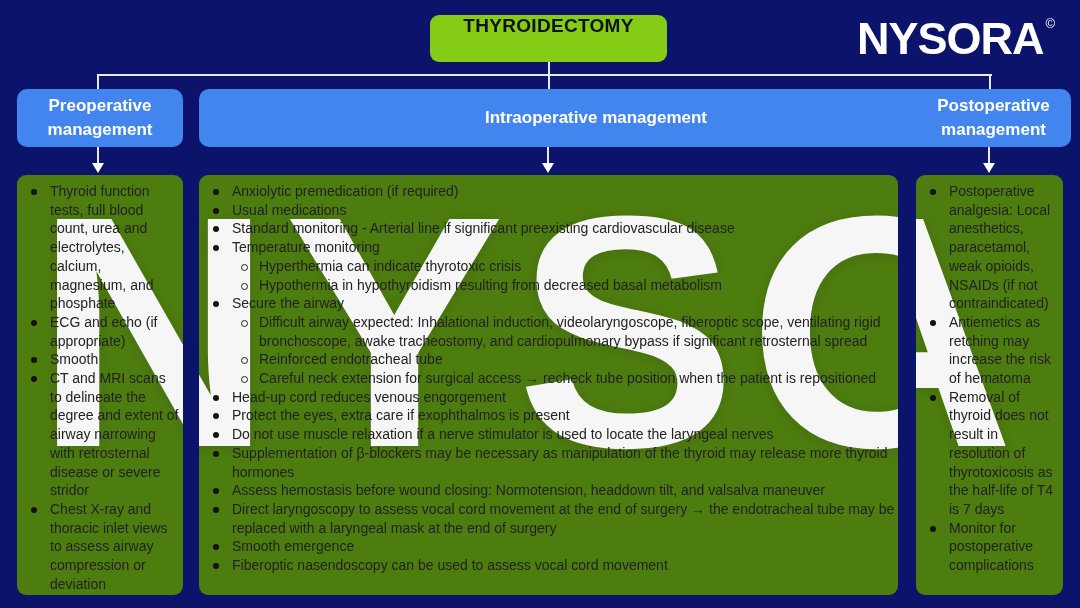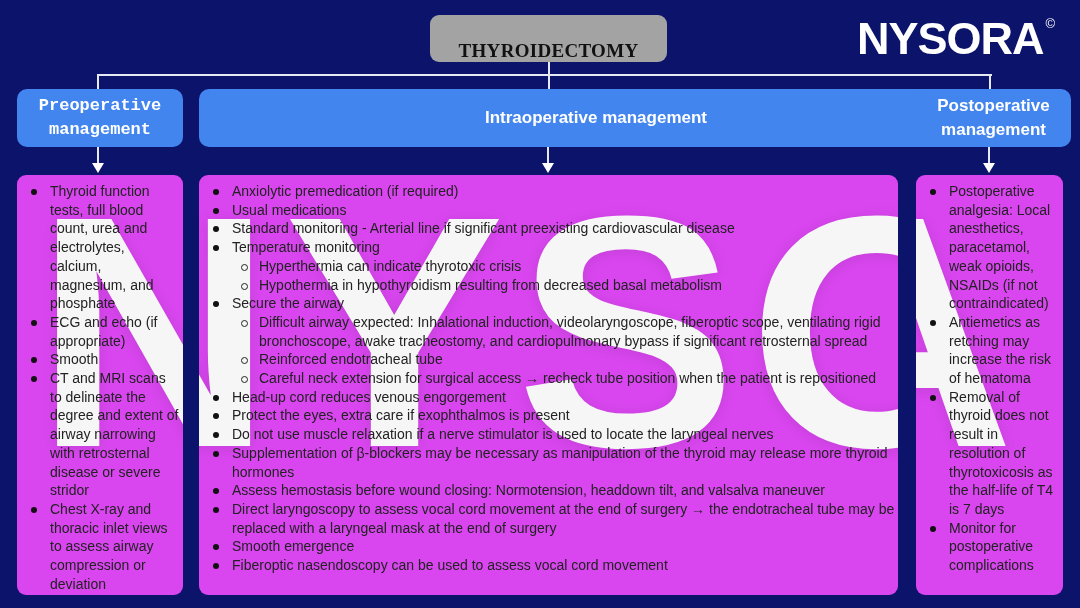--- a/index.html
+++ b/index.html
@@ -5,22 +5,22 @@
     * { margin: 0; padding: 0; box-sizing: border-box; }
     html, body { width: 1080px; height: 608px; overflow: hidden; }
     body {
       background: #0c136a;
       font-family: "Liberation Sans", "DejaVu Sans", sans-serif;
       position: relative;
     }
     .abs { position: absolute; }
     .title-box {
       left: 430px; top: 15px; width: 237px; height: 47px;
-      background: #a3a3a3; border-radius: 9px;
-      display: flex; align-items: flex-end; justify-content: center; font-family: Liberation Serif, serif;
+      background: #84cc16; border-radius: 9px;
+      display: flex; align-items: flex-start; justify-content: center;
     }
     .title-text {
       font-weight: 700; font-size: 19px; color: #111111; letter-spacing: 0.3px;
     }
     .logo {
       left: 857px; top: 14px; width: 205px; height: 50px;
       color: #ffffff; font-weight: 700; font-size: 45px; letter-spacing: -1px;
       display: flex; align-items: flex-start; line-height: 50px;
     }
     .logo-copy { font-size: 13px; line-height: 20px; margin-left: 2px; font-weight: 400; }
@@ -29,21 +29,21 @@
       background: #4385ef; border-radius: 10px;
       display: flex; align-items: center; justify-content: center;
       color: #ffffff; font-weight: 700; font-size: 17px; text-align: center; line-height: 24px;
     }
     .arrowhead {
       width: 0; height: 0;
       border-left: 6px solid transparent; border-right: 6px solid transparent;
       border-top: 10px solid #ffffff;
     }
     .panel {
-      background: #d946ef; border-radius: 9px; overflow: hidden;
+      background: #4d7c0f; border-radius: 9px; overflow: hidden;
     }
     ul.list {
       list-style: none; font-size: 14px; line-height: 18.7px; color: #222222;
       position: relative; z-index: 2;
     }
     ul.list > li { position: relative; padding-left: 33px; }
     ul.list > li::before {
       content: ""; position: absolute; left: 14px; top: 7px;
       width: 6px; height: 6px; border-radius: 50%; background: #111111;
     }
@@ -71,21 +71,21 @@
 <div class="abs logo">
   <span>NYSORA</span>
   <span class="logo-copy">©</span>
 </div>
 
 <div class="abs line" style="left:548px; top:62px; width:2px; height:27px;"></div>
 <div class="abs line" style="left:97px; top:74px; width:895px; height:2px;"></div>
 <div class="abs line" style="left:97px; top:74px; width:2px; height:15px;"></div>
 <div class="abs line" style="left:989px; top:74px; width:2px; height:15px;"></div>
 
-<div class="abs header" style="left:17px; top:89px; width:166px; height:58px; padding:0 20px;font-family:Liberation Mono, monospace;">
+<div class="abs header" style="left:17px; top:89px; width:166px; height:58px; padding:0 20px;">
   <span>Preoperative management</span>
 </div>
 <div class="abs header" style="left:199px; top:89px; width:776px; height:58px;padding-left:18px;">
   <span>Intraoperative management</span>
 </div>
 <div class="abs header" style="left:916px; top:89px; width:155px; height:58px; padding:0 12px;">
   <span>Postoperative management</span>
 </div>
 
 <div class="abs line" style="left:97px; top:147px; width:2px; height:18px;"></div>

